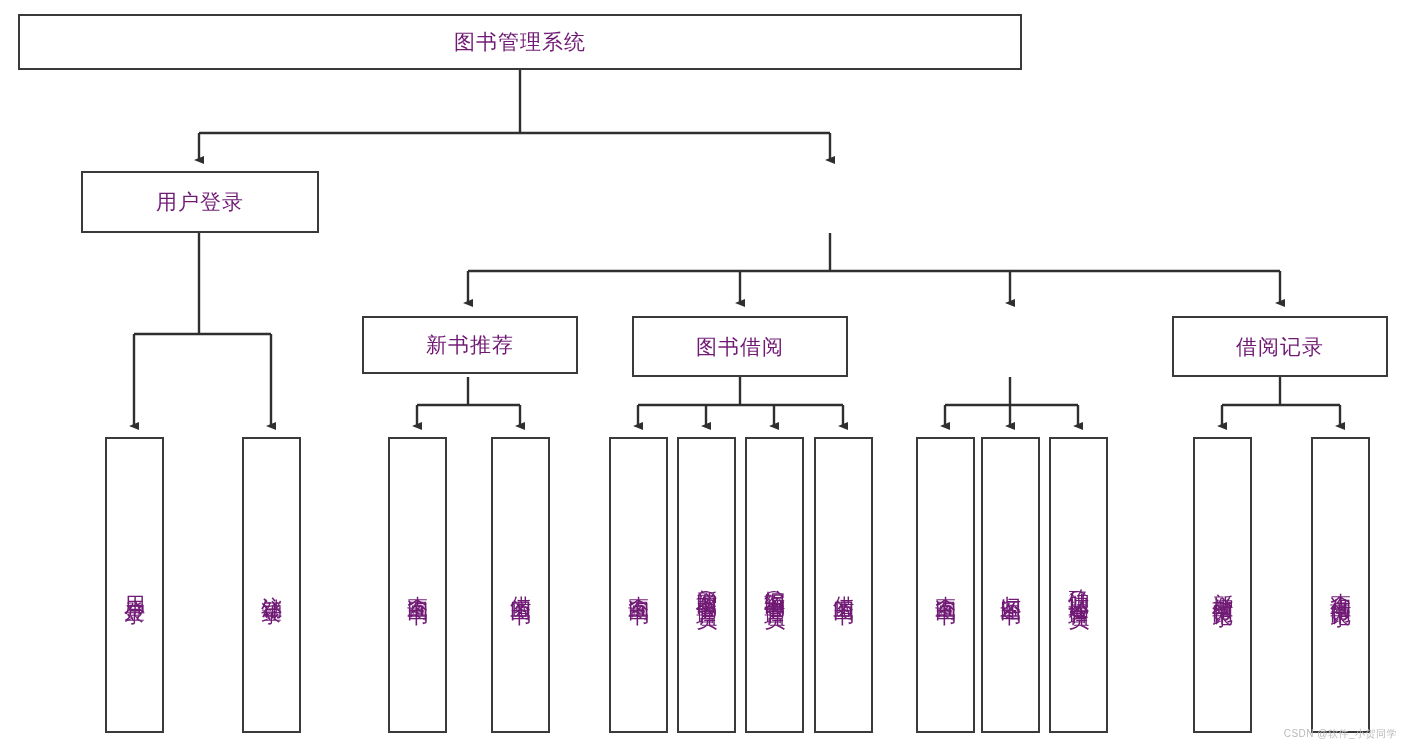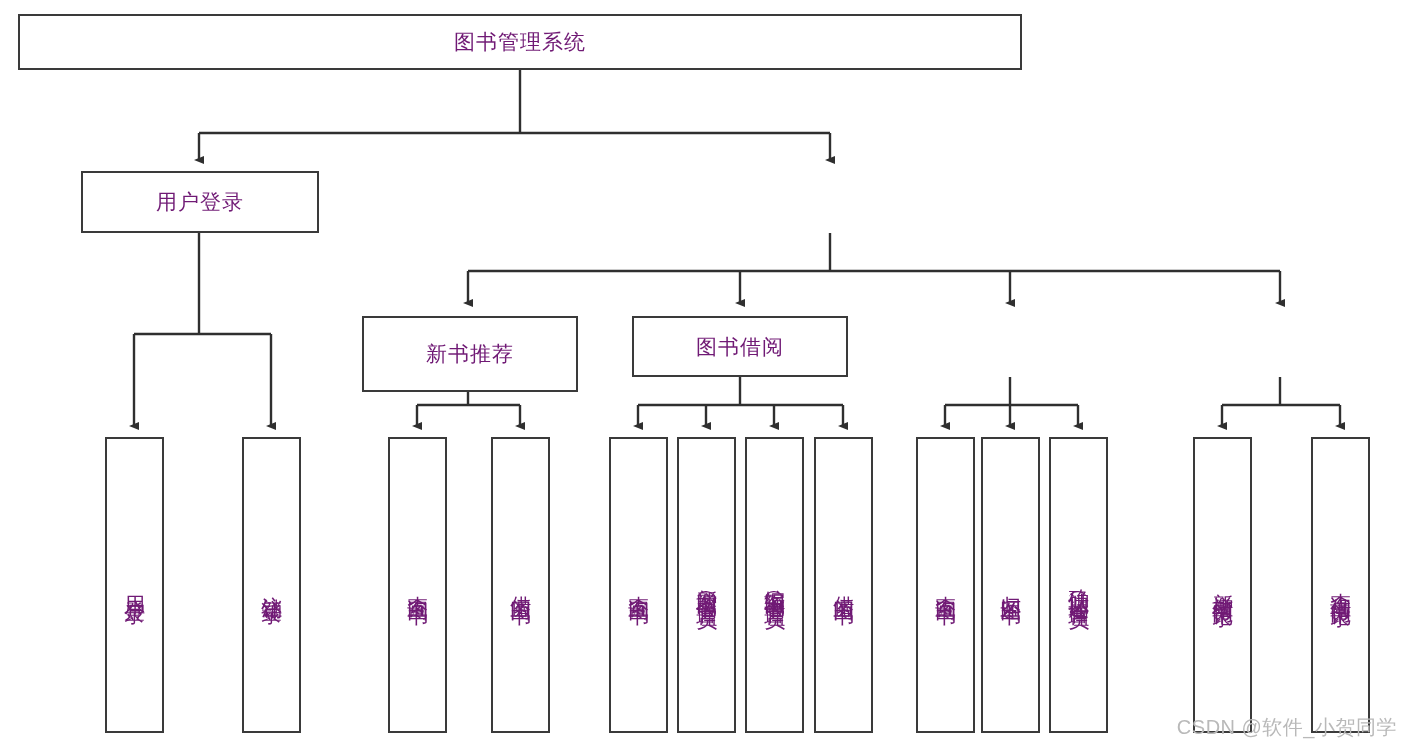--- a/index.html
+++ b/index.html
@@ -51,21 +51,21 @@
   .node.vert .vlabel {
     writing-mode: vertical-rl;
     text-orientation: upright;
     display: block;
     max-height: 100%;
   }
   .watermark {
     position: absolute;
     right: 8px;
     bottom: 6px;
-    font-size: 20px;
+    font-size: 10px;
     color: #b9b9b9;
     letter-spacing: 0.5px;
     white-space: nowrap;
   }
 </style>
 </head>
 <body>
 
 <div id="canvas">
 
@@ -120,25 +120,28 @@
   </svg>
 
   <div class="node horiz" style="left:18px; top:14px; width:1004px; height:56px;">
     <span>图书管理系统</span>
   </div>
 
   <div class="node horiz" style="left:81px; top:171px; width:238px; height:62px;">
     <span>用户登录</span>
   </div>
 
-  <div class="node horiz" style="left:362px; top:316px; width:216px; height:76px;">
+  <div class="node horiz" style="left:362px; top:316px; width:216px; height:58px;">
     <span>新书推荐</span>
   </div>
   <div class="node horiz" style="left:632px; top:316px; width:216px; height:61px;">
     <span>图书借阅</span>
+  </div>
+  <div class="node horiz" style="left:1172px; top:316px; width:216px; height:61px;">
+    <span>借阅记录</span>
   </div>
 
   <div class="node vert" style="left:105px; top:437px; width:59px; height:296px;">
     <span class="vlabel">用户登录</span>
   </div>
   <div class="node vert" style="left:242px; top:437px; width:59px; height:296px;">
     <span class="vlabel">注销登录</span>
   </div>
 
   <div class="node vert" style="left:388px; top:437px; width:59px; height:296px;">

